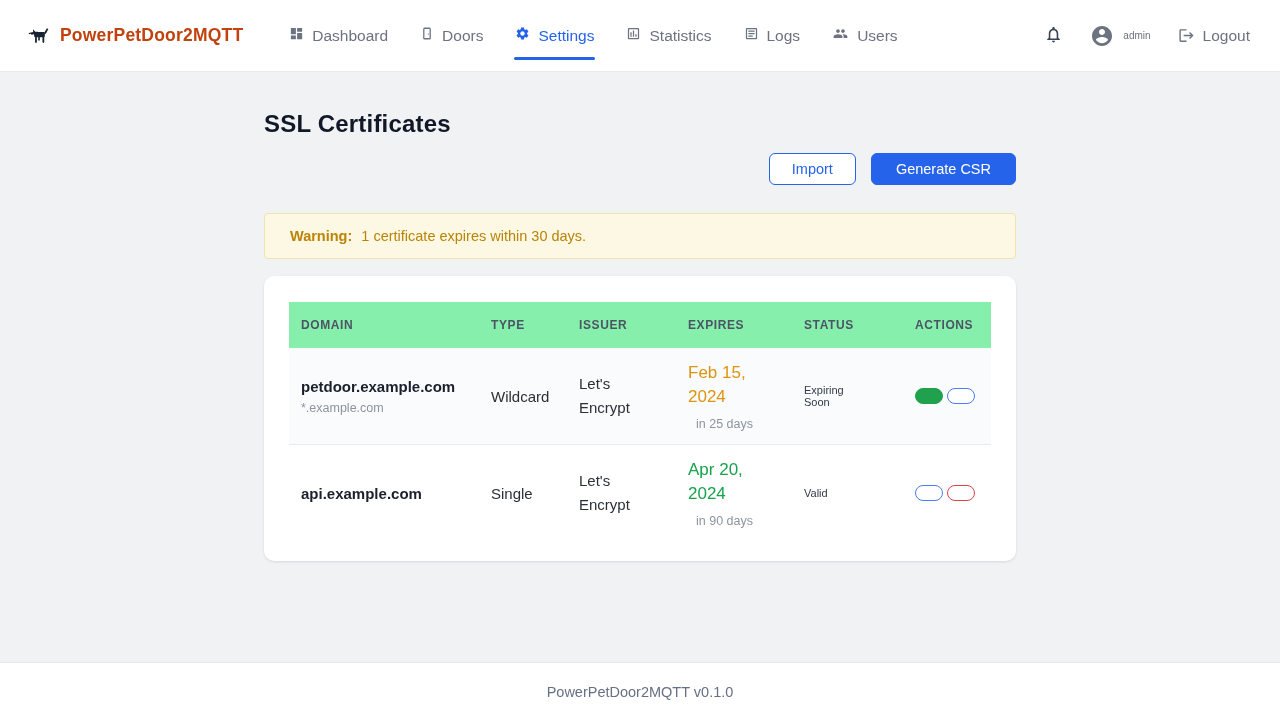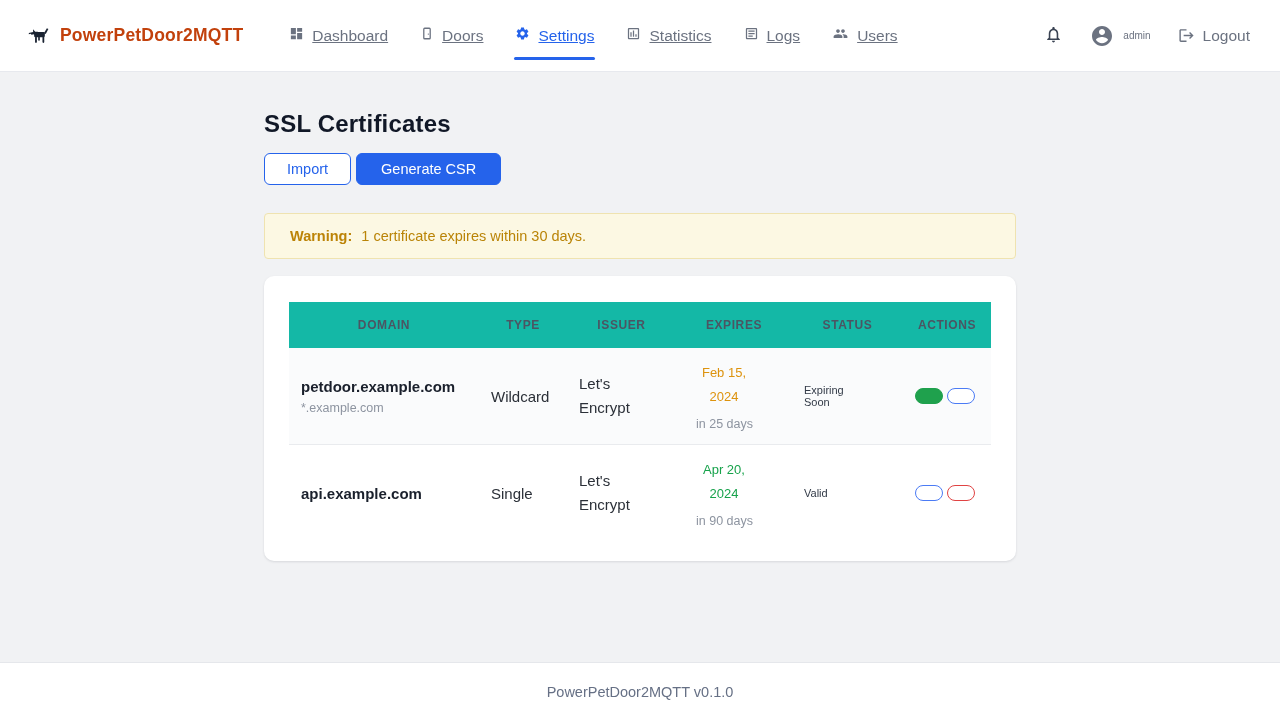--- a/index.html
+++ b/index.html
@@ -24,21 +24,21 @@
     flex: none;
   }
   .brand { display: flex; align-items: center; gap: 9px; margin-right: 46px; }
   .brand svg { display: block; }
   .brand-title { font-size: 17.5px; font-weight: bold; color: #c2410c; letter-spacing: .2px; }
 
   .nav { display: flex; align-items: center; gap: 32px; height: 72px; }
   .nav-item {
     display: flex; align-items: center; gap: 8px;
     color: #6b7280; font-size: 15.5px;
-    height: 72px; position: relative; cursor: pointer; text-decoration: underline;
+    height: 72px; position: relative; cursor: pointer;
   }
   .nav-item svg { flex: none; }
   .nav-item.active { color: #2563eb; }
   .nav-item.active::after {
     content: ""; position: absolute; left: -1px; right: -1px; bottom: 12px;
     height: 3px; background: #2563eb; border-radius: 2px;
   }
 
   .topbar-right { margin-left: auto; display: flex; align-items: center; gap: 27px; }
   .bell-btn { background: none; border: none; cursor: pointer; color: #3a4353; display: flex; padding: 0; }
@@ -49,21 +49,21 @@
     display: flex; align-items: center; gap: 8px;
     color: #6b7280; font-size: 15.5px; font-family: inherit;
   }
 
   
   .main { flex: 1; overflow: hidden; }
   .container { width: 752px; margin: 0 auto; }
 
   .page-title { font-size: 24px; font-weight: bold; color: #111827; margin: 38px 0 15px; letter-spacing: .2px; }
 
-  .toolbar { display: flex; gap: 5px; }
+  .toolbar { display: flex; gap: 15px; justify-content: flex-end; }
   .btn { font-family: inherit; font-size: 14.5px; border-radius: 6px; cursor: pointer; }
   .btn-outline {
     background: #ffffff; color: #2563eb; border: 1px solid #2563eb;
     padding: 7px 22px;
   }
   .btn-primary {
     background: #2563eb; color: #ffffff; border: 1px solid #2563eb;
     padding: 7px 24px;
   }
 
@@ -89,43 +89,43 @@
 
   table.cert-table { width: 702px; border-collapse: collapse; table-layout: fixed; }
   .cert-table col.c-domain  { width: 190px; }
   .cert-table col.c-type    { width: 88px; }
   .cert-table col.c-issuer  { width: 109px; }
   .cert-table col.c-expires { width: 116px; }
   .cert-table col.c-status  { width: 111px; }
   .cert-table col.c-actions { width: 88px; }
 
   .cert-table thead th {
-    background: #14b8a6;
-    text-align: center;
+    background: #86efac;
+    text-align: left;
     font-size: 12px;
     font-weight: bold;
     color: #4b5563;
     letter-spacing: .6px;
     text-transform: uppercase;
     padding: 16px 12px;
   }
   .cert-table tbody td {
     padding: 13px 12px;
     vertical-align: middle;
     font-size: 15px;
     color: #2b3038;
   }
   .cert-table tbody tr.striped { background: #fafbfc; }
   .cert-table tbody tr { border-bottom: 1px solid #e9ebee; }
   .cert-table tbody tr:last-child { border-bottom: none; }
 
   .domain-name { font-weight: bold; font-size: 15px; color: #1a202c; }
   .domain-alt { margin-top: 6px; font-size: 12.5px; color: #8d94a0; }
   .issuer-inner { max-width: 70px; line-height: 24px; }
-  .expires-date { max-width: 72px; line-height: 24px; font-size: 13px; text-align: center; }
+  .expires-date { max-width: 72px; line-height: 24px; font-size: 17px; }
   .expires-date.orange { color: #dd930e; }
   .expires-date.green { color: #17a24b; }
   .expires-rel { margin-top: 8px; font-size: 12.5px; color: #8d94a0; padding-left: 8px; }
   .status-text { font-size: 11px; line-height: 12px; color: #323a47; max-width: 58px; }
 
   .pill-group { display: flex; gap: 4px; align-items: center; }
   .pill { width: 28px; height: 16px; border-radius: 8px; cursor: pointer; padding: 0; }
   .pill-green { background: #1fa14d; border: 1px solid #1fa14d; }
   .pill-blue { background: #ffffff; border: 1.5px solid #4b7bf5; }
   .pill-red { background: #ffffff; border: 1.5px solid #e04343; }

